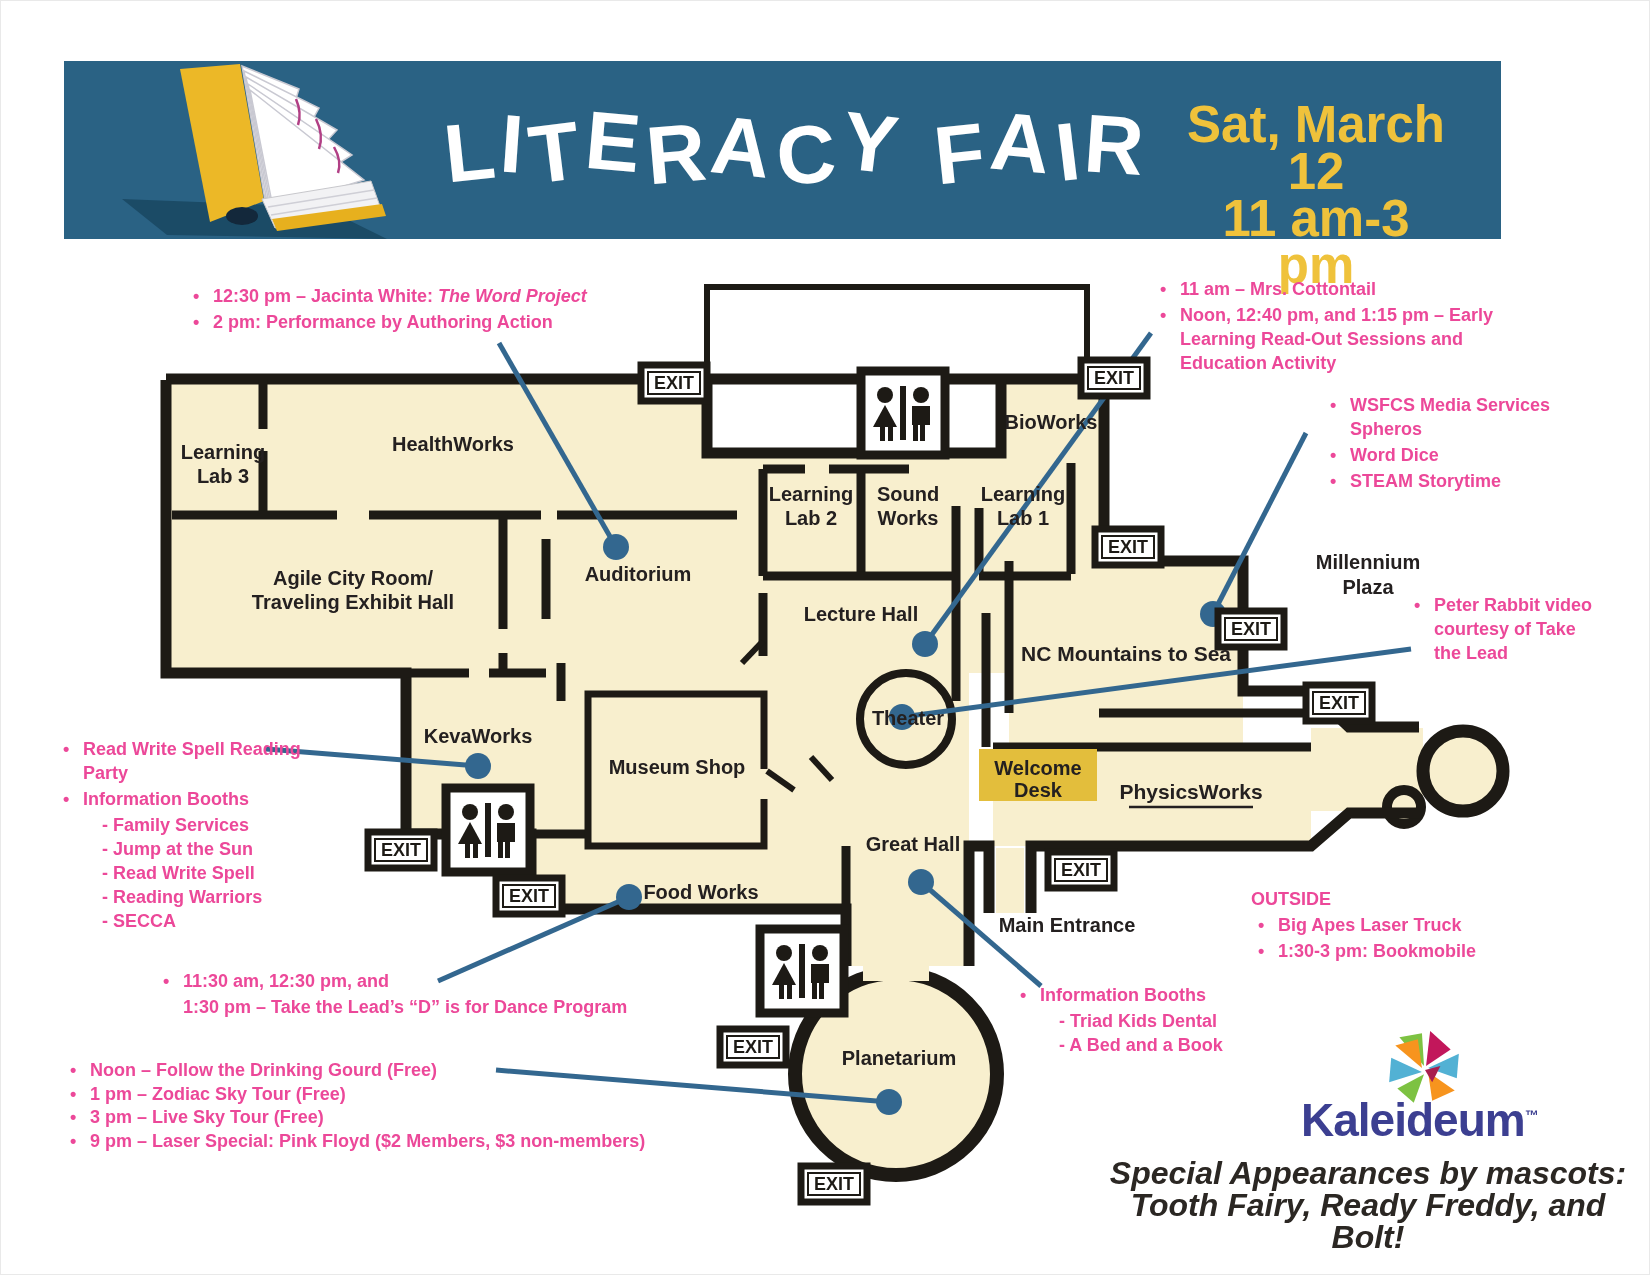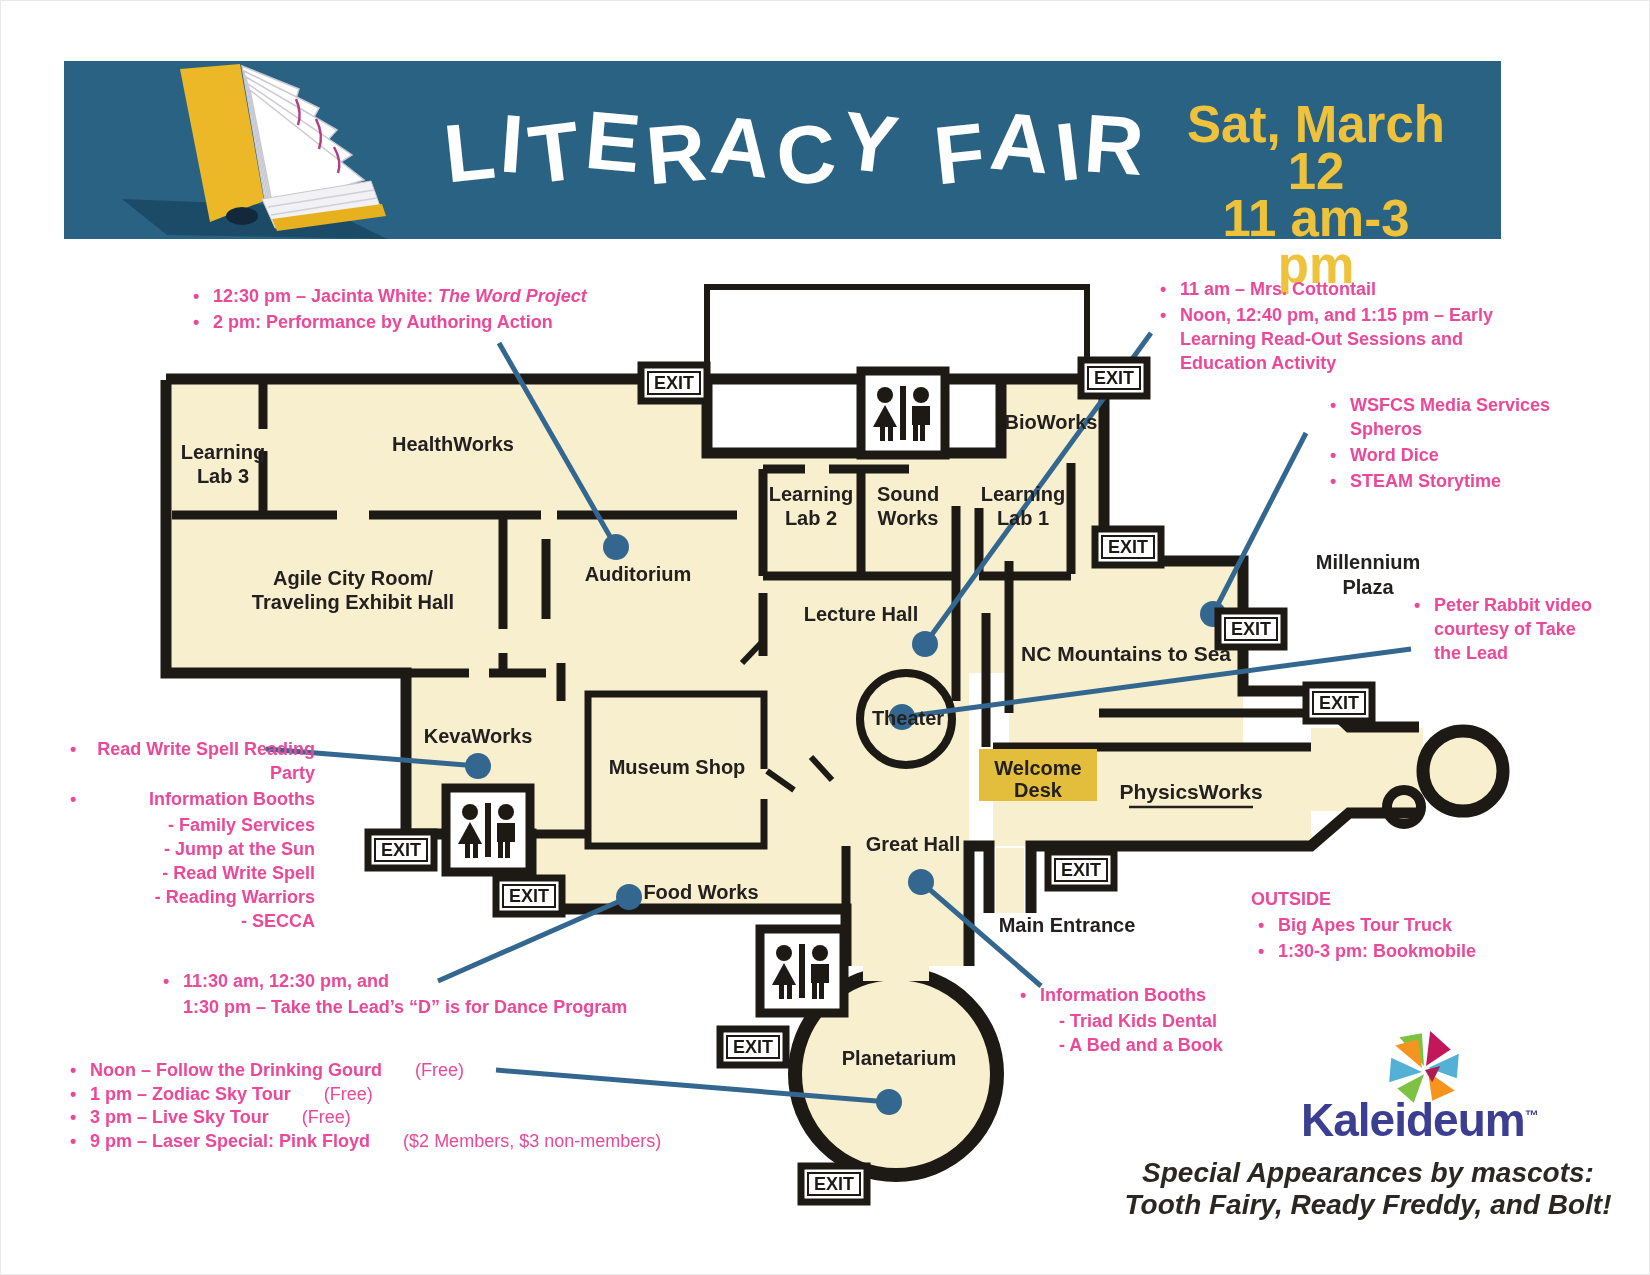--- a/index.html
+++ b/index.html
@@ -21,40 +21,40 @@
   .banner-date{position:absolute;right:55px;top:40px;width:260px;text-align:center;
                color:#efc23b;font-weight:700;font-size:51px;line-height:47px;}
   
   .mapsvg{position:absolute;left:0;top:0;width:1650px;height:1275px;}
   
   .annot{position:absolute;color:#ec4899;font-weight:700;font-size:18px;line-height:24px;}
   .bullet{position:relative;padding-left:27px;margin-bottom:2px;}
   .bullet::before{content:"\2022";position:absolute;left:7px;}
   .plain{padding-left:27px;}
   .sub{padding-left:46px;}
-  .reg{font-weight:400;margin-left:28px;}
+  .reg{font-weight:700;}
   .nowrap{white-space:nowrap;}
   .a1{left:185px;top:283px;width:480px;}
   .a2{left:1152px;top:276px;width:390px;}
   .a3{left:1322px;top:392px;width:252px;}
   .a4{left:1406px;top:592px;width:190px;}
-  .a5{left:62px;top:736px;width:252px;text-align:right;}
+  .a5{left:55px;top:736px;width:252px;}
   .a6{left:155px;top:968px;width:580px;}
   .a7{left:62px;top:1058px;width:690px;}
   .a7 .bullet{margin-bottom:0;line-height:23.5px;}
   .a8{left:1012px;top:982px;width:270px;}
   .a9{left:1250px;top:886px;width:290px;}
   .a9 .head{margin-bottom:2px;}
   
   .pinwheel{position:absolute;left:1382px;top:1026px;width:82px;height:82px;}
   .brand{position:absolute;left:1300px;top:1092px;width:290px;
          color:#3c3f91;font-weight:700;font-size:46px;letter-spacing:-1px;}
   .brand sup{font-size:14px;}
   .mascots{position:absolute;left:1092px;top:1156px;width:550px;text-align:center;
-           color:#2b2723;font-weight:700;font-style:italic;font-size:28px;line-height:32px;}
+           color:#2b2723;font-weight:700;font-style:italic;font-size:32px;line-height:32px;}
 </style>
 </head>
 <body>
 
 <div class="page">
 
   <svg class="mapsvg" viewBox="0 0 1650 1275">
     <defs>
       <g id="wc">
         <rect x="-42" y="-42" width="84" height="84" fill="#ffffff" stroke="#1d1a15" stroke-width="9"></rect>
@@ -307,21 +307,21 @@
   </div>
 
   <div class="annot a8">
     <div class="bullet"><span>Information Booths</span></div>
     <div class="sub">- Triad Kids Dental</div>
     <div class="sub">- A Bed and a Book</div>
   </div>
 
   <div class="annot a9">
     <div class="head">OUTSIDE</div>
-    <div class="bullet"><span>Big Apes Tour Truck</span></div>
+    <div class="bullet"><span>Big Apes Laser Truck</span></div>
     <div class="bullet"><span>1:30-3 pm: Bookmobile</span></div>
   </div>
 
   <svg class="pinwheel" viewBox="0 0 80 80">
     <polygon points="40,38 16,10 38,6" fill="#7dc242"></polygon>
     <polygon points="42,38 46,4 66,22" fill="#c2175b"></polygon>
     <polygon points="44,40 74,26 72,50" fill="#52b1d4"></polygon>
     <polygon points="44,44 70,62 48,72" fill="#f7941e"></polygon>
     <polygon points="40,46 30,74 14,60" fill="#7dc242"></polygon>
     <polygon points="38,44 6,54 8,30" fill="#52b1d4"></polygon>

